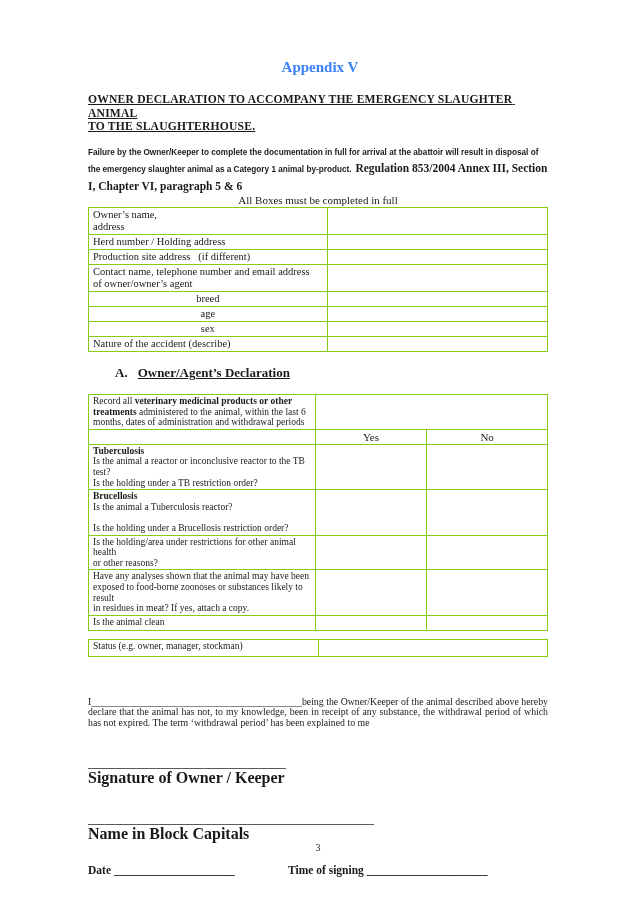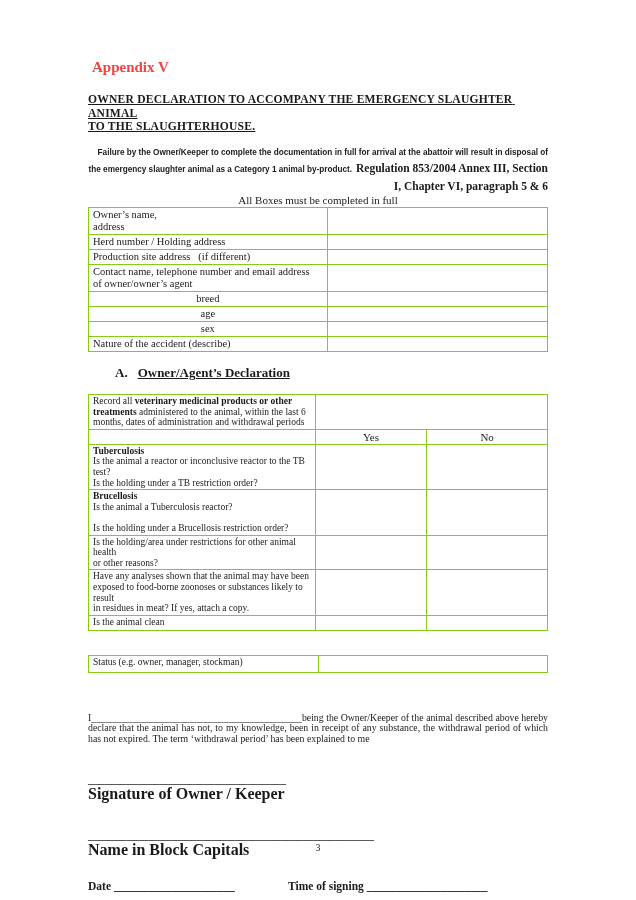--- a/index.html
+++ b/index.html
@@ -5,27 +5,27 @@
   html,body{margin:0;padding:0;}
   body{
     width:636px;height:900px;background:#ffffff;position:relative;
     font-family:"Liberation Serif",serif;color:#1a1a1a;
     -webkit-font-smoothing:antialiased;
   }
   .content{position:absolute;left:88px;top:0;width:460px;}
 
   .appendix-title{
     margin:58px 0 0 4px;font-size:15px;line-height:19px;
-    font-weight:bold;color:#ef4444;
+    font-weight:bold;color:#3b82f6;text-align:center;
   }
   .main-title{
     margin-top:16px;font-size:11.6px;line-height:13.6px;font-weight:bold;
     text-decoration:underline;white-space:pre-wrap;letter-spacing:.2px;
   }
-  .intro{margin:9px 0 0 0;line-height:14.4px;text-align:right;}
+  .intro{margin:9px 0 0 0;line-height:14.4px;text-align:left;}
   .intro .warn{font-family:"Liberation Sans",sans-serif;font-weight:bold;font-size:8.2px;}
   .intro .reg{font-weight:bold;font-size:11.5px;}
   .all-boxes{margin-top:1px;text-align:center;font-weight:normal;font-size:11px;line-height:12px;}
 
   table{border-collapse:collapse;width:460px;table-layout:fixed;}
   td{border:1px solid #84cc16;vertical-align:top;padding:1px 4px;overflow:hidden;}
 
   .animal-table{margin-top:1px;font-size:10.5px;line-height:12px;}
   .animal-table td.lbl{white-space:pre-wrap;}
   .animal-table td.center{text-align:center;}
@@ -35,21 +35,21 @@
   .section-a .prefix{margin-right:10px;}
   .section-a .title{text-decoration:underline;}
 
   .decl-table{margin-top:13px;font-size:9.5px;line-height:10.6px;}
   .decl-table .cell-head{font-weight:bold;}
   .decl-table .cell-lines{white-space:pre-wrap;}
   .decl-table td.yn{ text-align:center;font-size:11px;line-height:12px;}
   .rrec{height:34px}.ryn{height:14px}.rtb{height:30px}.rbr{height:34px}
   .rre{height:24px}.ran{height:31px}.rcl{height:15px}
 
-  .status-table{margin-top:24px;font-size:9.5px;line-height:11px;padding-left:20px;}
+  .status-table{margin-top:8px;font-size:9.5px;line-height:11px;padding-left:20px;}
   .status-table tr{height:17px;}
 
   .decl-par{margin-top:40px;font-size:9.8px;line-height:10.8px;text-align:justify;white-space:pre-wrap;}
 
   .sig-line{margin-top:30px;font-size:11px;font-weight:bold;line-height:8px;}
   .sig-label{margin-top:2px;font-size:16px;font-weight:bold;}
   .name-line{margin-top:28px;font-size:11px;font-weight:bold;line-height:8px;}
   .date-row{margin-top:21px;font-size:11.5px;font-weight:bold;}
   .date-group{display:inline-block;width:200px;}
   .page-number{position:absolute;left:0;top:842px;width:460px;text-align:center;font-size:10px;}

